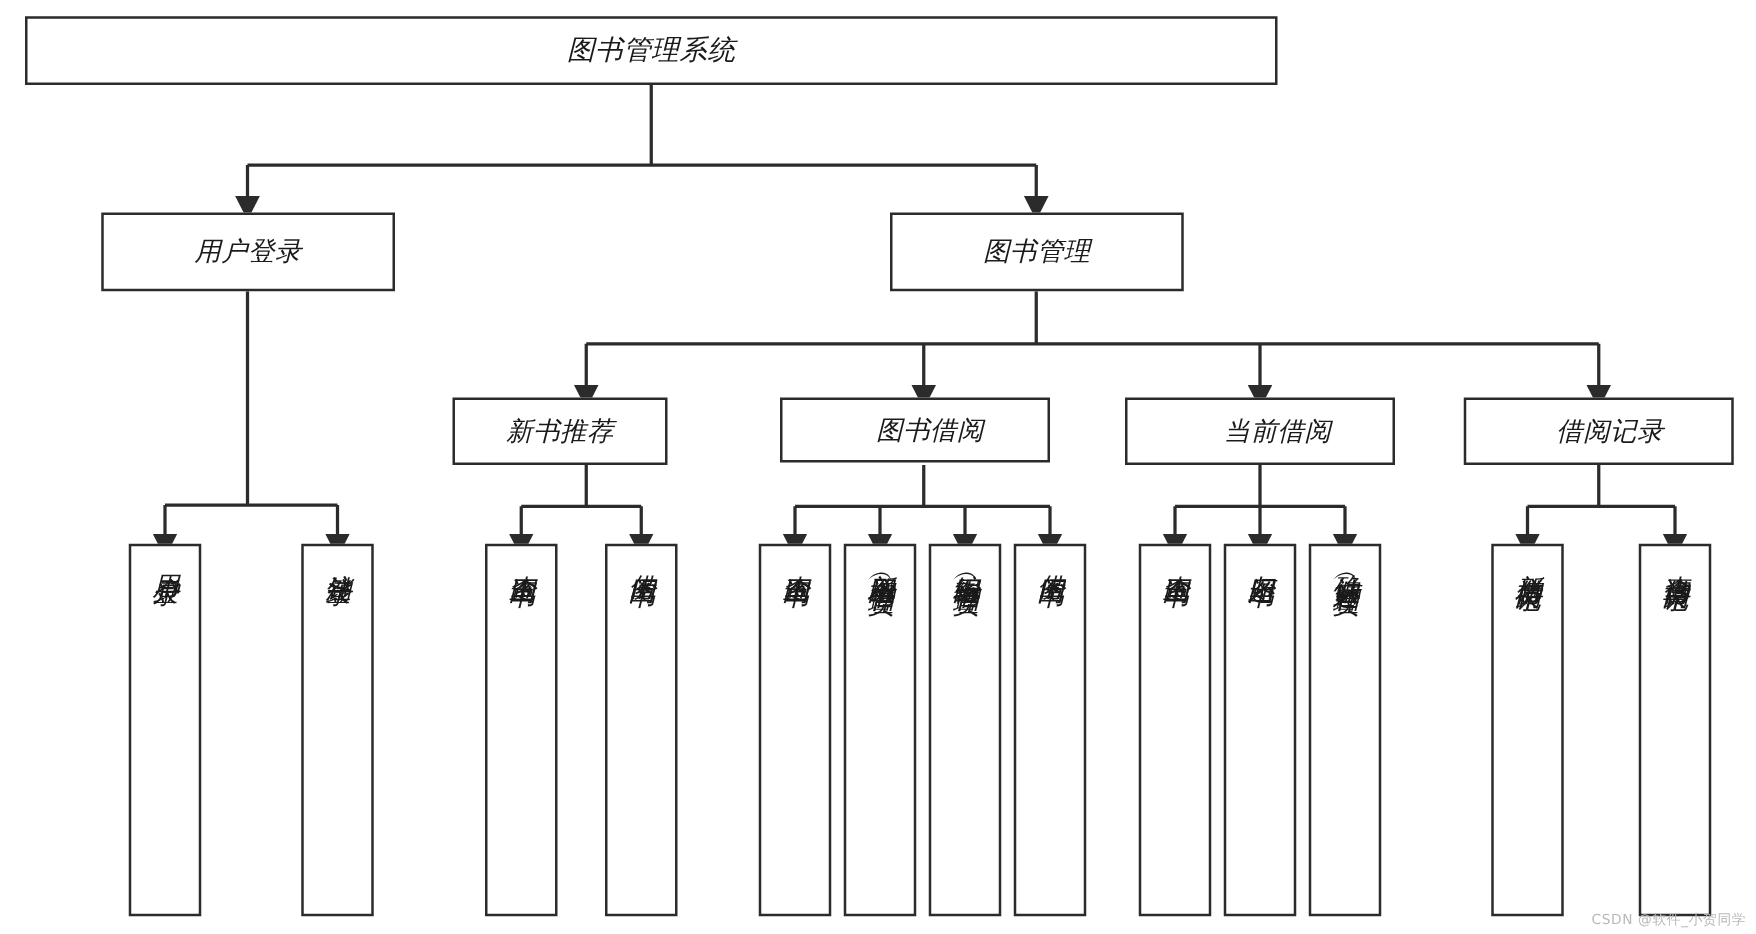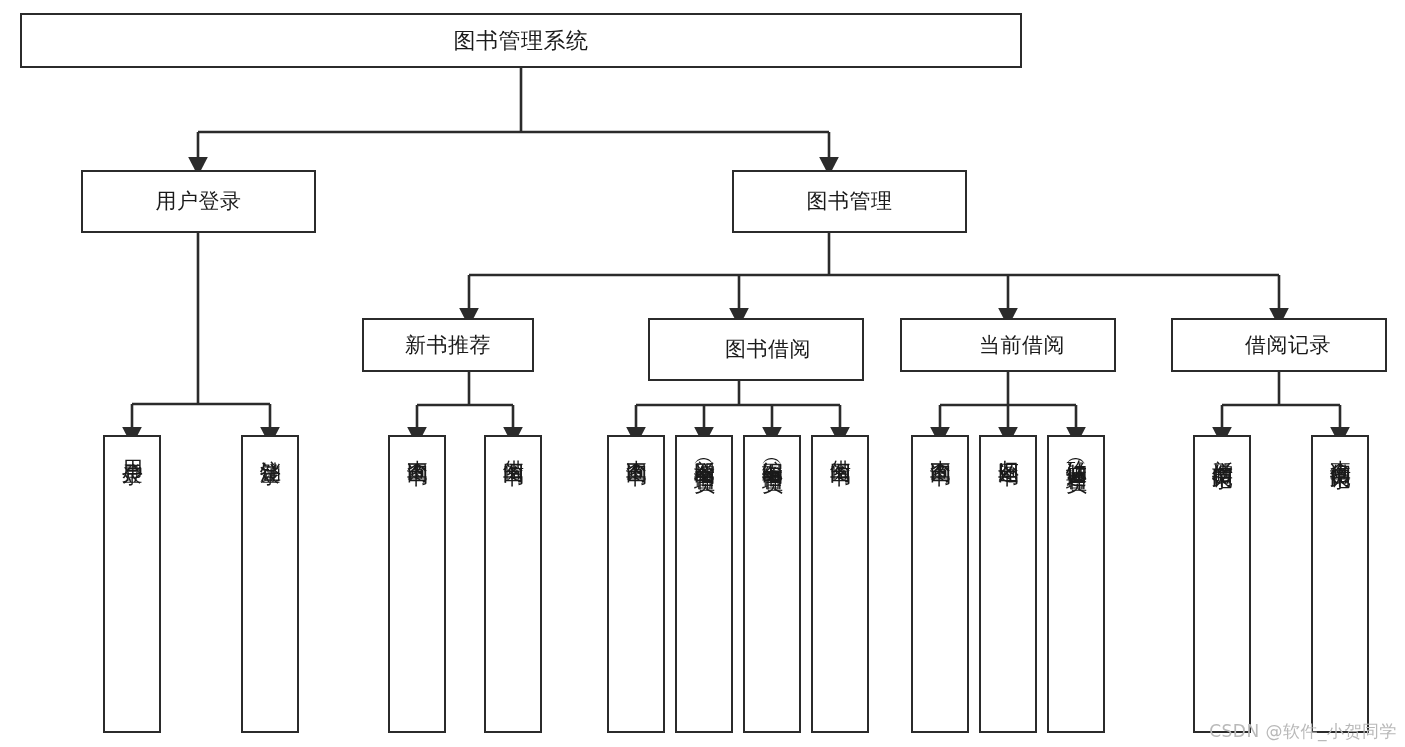--- a/index.html
+++ b/index.html
@@ -34,20 +34,21 @@
     display: flex;
     align-items: center;
     justify-content: center;
     color: #1a1a1a;
   }
   .node .label {
     display: block;
     text-align: right;
     line-height: 1.18;
     letter-spacing: 0.5px;
+    font-style: italic;
   }
   .node.horizontal .label {
     writing-mode: horizontal-tb;
     font-size: 21px;
   }
   .node.vertical {
     align-items: flex-start;
     justify-content: center;
     padding-top: 6px;
   }
@@ -57,21 +58,21 @@
     font-size: 21px;
     line-height: 1.0;
     letter-spacing: 2px;
     white-space: nowrap;
   }
   .node.root .label { font-size: 22px; }
   .watermark {
     position: absolute;
     right: 8px;
     bottom: 4px;
-    font-size: 17px;
+    font-size: 11px;
     color: #b9b9b9;
     letter-spacing: 0.5px;
     white-space: nowrap;
     pointer-events: none;
   }
 </style>
 </head>
 <body>
 
 <div id="diagram-root">
@@ -127,28 +128,28 @@
     </g>
   </svg>
 
   <div class="node horizontal root" style="left:20px; top:13px; width:1002px; height:55px;">
     <span class="label">图书管理系统</span>
   </div>
 
   <div class="node horizontal" style="left:81px; top:170px; width:235px; height:63px;">
     <span class="label">用户登录</span>
   </div>
-  <div class="node horizontal" style="left:712px; top:170px; width:235px; height:63px;margin-left:20px;">
+  <div class="node horizontal" style="left:712px; top:170px; width:235px; height:63px;">
     <span class="label">图书管理</span>
   </div>
 
   <div class="node horizontal" style="left:362px; top:318px; width:172px; height:54px;">
     <span class="label">新书推荐</span>
   </div>
-  <div class="node horizontal" style="left:648px; top:318px; width:216px; height:63px;padding-left:24px;">
+  <div class="node horizontal" style="left:624px; top:318px; width:216px; height:52px;padding-left:24px;">
     <span class="label">图书借阅</span>
   </div>
   <div class="node horizontal" style="left:900px; top:318px; width:216px; height:54px;padding-left:28px;">
     <span class="label">当前借阅</span>
   </div>
   <div class="node horizontal" style="left:1171px; top:318px; width:216px; height:54px;padding-left:18px;">
     <span class="label">借阅记录</span>
   </div>
 
   <div class="node vertical" style="left:103px; top:435px; width:58px; height:298px;">

